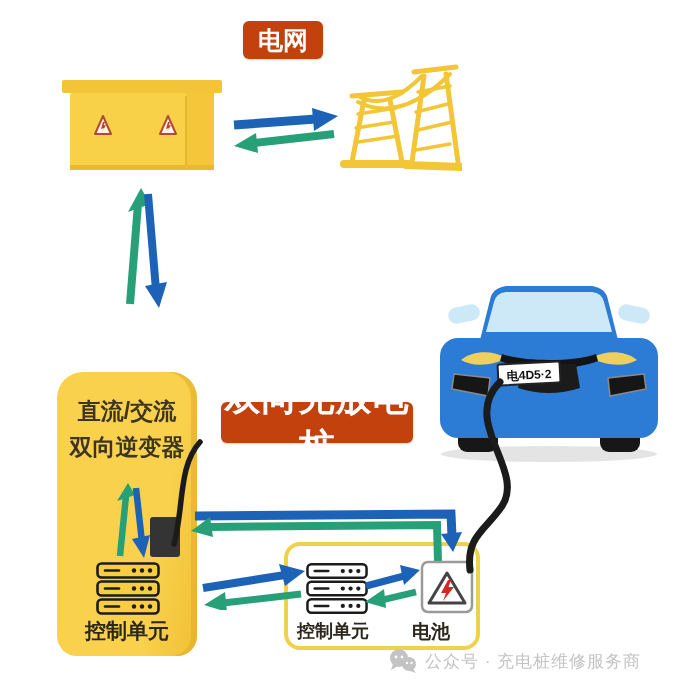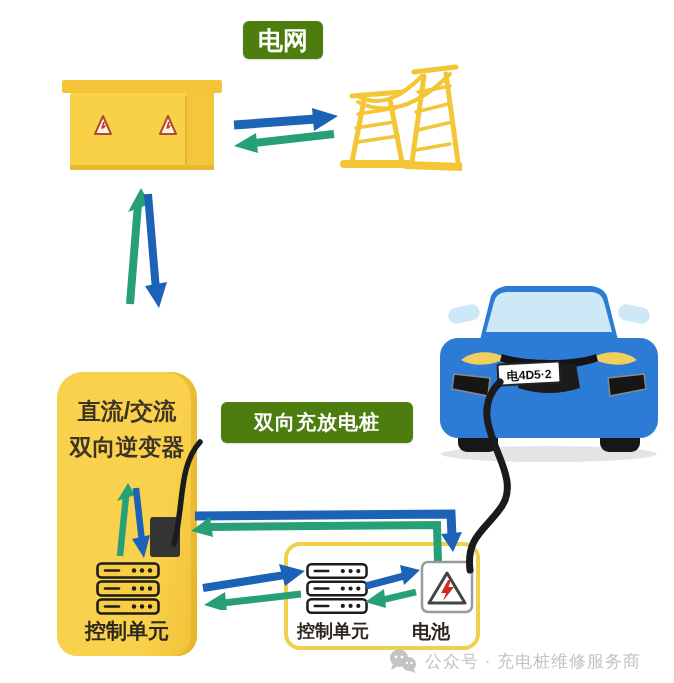--- a/index.html
+++ b/index.html
@@ -1,24 +1,24 @@
 <!DOCTYPE html>
 <html><head>
 <meta charset="utf-8">
 <style>
   html,body{margin:0;padding:0;background:#ffffff;}
   #canvas{position:relative;width:674px;height:683px;background:#ffffff;overflow:hidden;
           font-family:"Liberation Sans",sans-serif;}
   .abs{position:absolute;}
-  .tag{background:#4d7c0f;color:#ffffff;font-weight:700;text-align:center;
+  .tag{background:#c2410c;color:#ffffff;font-weight:700;text-align:center;
        border-radius:6px;display:flex;align-items:center;justify-content:center;
        box-shadow:0 1px 2px rgba(0,0,0,.15);font-family:Liberation Mono, monospace;}
   #grid-label{left:243px;top:21px;width:80px;height:38px;font-size:25px;}
   #v2g-label{left:66px;top:329px;width:138px;height:40px;font-size:25px;border-radius:8px;}
-  #pile-label{left:221px;top:402px;width:192px;height:41px;font-size:20px;letter-spacing:1px;}
+  #pile-label{left:221px;top:402px;width:192px;height:41px;font-size:36px;letter-spacing:1px;}
   #pile{left:57px;top:372px;width:140px;height:284px;border-radius:26px 26px 20px 20px;
         background:linear-gradient(100deg,#f9d14c 70%,#f0c035 100%);
         box-shadow:inset -6px 0 0 rgba(222,173,38,.55);}
   .pile-text{width:140px;text-align:center;color:#3d3424;font-weight:700;font-size:23px;}
   #inv1{left:57px;top:396px;}
   #inv2{left:57px;top:432px;}
   #pile-ctrl{left:57px;top:617px;font-size:21px;color:#2c271c;}
   #socket{left:150px;top:517px;width:30px;height:40px;background:#343434;border-radius:3px;}
   #bat-box{left:284px;top:542px;width:196px;height:108px;background:#ffffff;
            border:4px solid #efd14b;border-radius:16px;box-sizing:border-box;}

